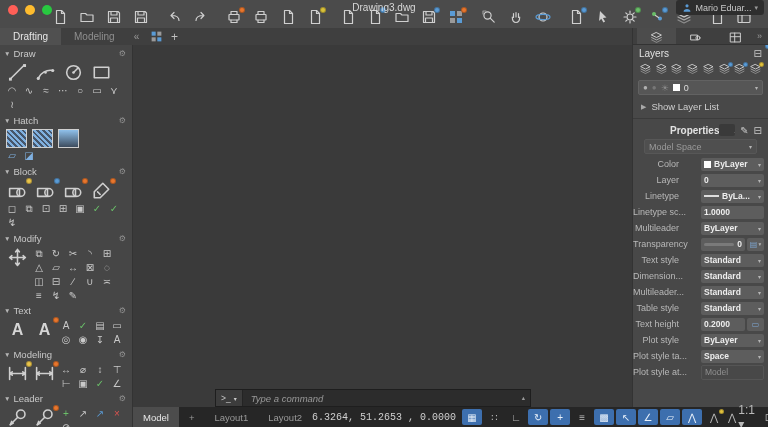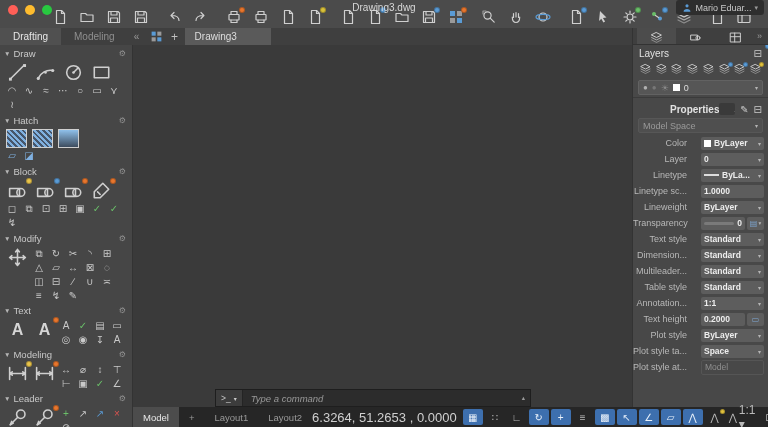--- a/index.html
+++ b/index.html
@@ -70,39 +70,39 @@
           display:flex;align-items:center;gap:4px;padding:0 4px;color:#dcdcdc;font-size:9px;}
   .layerrow .g{font-size:8px;}
   .sw{width:7px;height:7px;background:#fff;flex:0 0 auto;}
   .caret{margin-left:auto;font-size:6px;color:#b5b5b5;}
   .showlist{display:flex;align-items:center;gap:5px;padding:4px 8px;color:#cfcfcf;font-size:9.5px;}
   .showlist .tri2{font-size:7px;color:#a8a8a8;}
   .pdivider{border-top:1px solid #3b3b3b;margin:2px 0;}
   .seg{background:#3a3a3a;border-radius:2px;display:flex;font-size:8.5px;overflow:hidden;}
   .seg span{padding:1px 15px;color:#9a9a9a;}
   .seg .on{background:#6e6e6e;color:#efefef;}
-  .spacerow{margin:1px 5px 2px;background:#4f4f4f;border:1px solid #575757;height:13px;border-radius:2px;
+  .spacerow{margin:1px 11px 2px;background:#4f4f4f;border:1px solid #575757;height:13px;border-radius:2px;
             color:#9a9a9a;display:flex;align-items:center;justify-content:space-between;padding:0 4px;font-size:9px;}
   .prow{display:flex;align-items:center;height:16px;padding-right:4px;}
-  .plabel{width:68px;text-align:right;color:#b8b8b8;font-size:9px;padding-right:14px;box-sizing:border-box;
+  .plabel{width:68px;text-align:right;color:#b8b8b8;font-size:9px;padding-right:22px;box-sizing:border-box;
           white-space:nowrap;overflow:hidden;flex:0 0 auto;}
   .pctrl{flex:1;height:13px;background:#5d5d5d;border-radius:2px;display:flex;align-items:center;
          padding:0 3px;gap:3px;color:#ededed;font-size:8.5px;font-weight:bold;min-width:0;}
   .pctrl .val{white-space:nowrap;overflow:hidden;}
   .pctrl.disabled{background:transparent;border:1px solid #555;color:#8f8f8f;font-weight:normal;}
   .ltline{width:15px;border-top:2px solid #ddd;flex:0 0 auto;}
   .slider{flex:1;height:3px;background:#7a7a7a;border-radius:2px;}
   .miniico{width:17px;height:13px;background:#5d5d5d;border-radius:2px;margin-left:2px;display:flex;
            align-items:center;justify-content:center;gap:1px;color:#7fa8d4;font-size:8px;flex:0 0 auto;}
   
   .statusbar{position:absolute;left:133px;right:0;bottom:0;height:20px;background:#262626;display:flex;
              align-items:center;font-size:9.5px;color:#9a9a9a;}
   .ltab{padding:0 10px;height:100%;display:flex;align-items:center;}
   .ltab.active{background:#4c4c4c;color:#e8e8e8;}
-  .coords{margin-left:auto;color:#d0d0d0;font-size:13px;white-space:nowrap;}
+  .coords{margin-left:auto;color:#d0d0d0;font-size:10px;white-space:nowrap;font-family:Liberation Mono, monospace;}
   .toggles{display:flex;align-items:center;height:100%;margin:0 3px 0 5px;}
   .tog{min-width:16px;height:16px;margin:0 1px;display:flex;align-items:center;justify-content:center;
        font-size:10px;color:#b9b9b9;border-radius:2px;position:relative;padding:0 2px;}
   .tog.active{background:#3d6fae;color:#eaf2fb;}
   .tog .lbl{font-size:12px;margin-left:2px;}
   .tog .dot{width:5px;height:5px;top:0;right:0;}
 </style>
 </head>
 <body>
 
@@ -250,21 +250,20 @@
     <div class="wtab active">Drafting</div>
     <div class="wtab">Modeling</div>
     <div class="collapse">«</div>
     <span class="gridico"><svg viewBox="0 0 16 16" fill="none" stroke="#cfcfcf" stroke-width="1.2" stroke-linecap="round" stroke-linejoin="round" width="100%" height="100%">
           <rect x="2" y="2" width="5" height="5" fill="#5a9bd5" stroke="none"></rect>
           <rect x="9" y="2" width="5" height="5" fill="#9a9a9a" stroke="none"></rect>
           <rect x="2" y="9" width="5" height="5" fill="#9a9a9a" stroke="none"></rect>
           <rect x="9" y="9" width="5" height="5" fill="#5a9bd5" stroke="none"></rect>
         </svg></span>
     <div class="addtab">+</div>
-    <div class="filetab">Drawing3</div>
   </div>
 
   <div class="rtabs">
       <div class="rtab active">
         <span class="ticon"><svg viewBox="0 0 16 16" fill="none" stroke="#cfcfcf" stroke-width="1.2" stroke-linecap="round" stroke-linejoin="round" width="100%" height="100%">
             <path d="M8 2 14 5 8 8 2 5z"></path>
             <path d="M2 8l6 3 6-3" opacity="0.75"></path>
             <path d="M2 11l6 3 6-3" opacity="0.5"></path>
           </svg></span>
       </div>
@@ -524,20 +523,24 @@
           </svg><span class="dot" style="background: rgb(226, 194, 61);"></span></span>
       </div>
     <div class="layerrow">
       <span class="g" style="color:#b0b0b0;">●</span>
       <span class="g" style="color:#777;">●</span>
       <span class="g" style="color:#8a8a8a;font-size:9px;">☀</span>
       <span class="sw" style="background: rgb(255, 255, 255);"></span>
       <span>0</span>
       <span class="caret">▾</span>
     </div>
+    <div class="showlist">
+      <span class="tri2">▶</span>
+      <span>Show Layer List</span>
+    </div>
     <div class="pdivider"></div>
     <div class="ph">
       <span class="flex1" style="font-weight:bold;padding-left:31px;">Properties</span>
       <span class="seg">
         <span>All</span>
         <span class="on">My</span>
       </span>
       <span class="phico">✎</span>
       <span class="phico">⊟</span>
     </div>
@@ -569,21 +572,21 @@
             <span class="caret">▾</span>
           </div>
         </div>
         <div class="prow">
           <span class="plabel">Linetype sc...</span>
           <div class="pctrl">
             <span class="val">1.0000</span>
           </div>
         </div>
         <div class="prow">
-          <span class="plabel">Lineweight</span>
+          <span class="plabel">Multileader</span>
           <div class="pctrl">
             <span class="val">ByLayer</span>
             <span class="caret">▾</span>
           </div>
         </div>
         <div class="prow">
           <span class="plabel">Transparency</span>
           <div class="pctrl">
             <span class="slider"></span>
             <span class="val">0</span>
@@ -608,27 +611,20 @@
           <span class="plabel">Multileader...</span>
           <div class="pctrl">
             <span class="val">Standard</span>
             <span class="caret">▾</span>
           </div>
         </div>
         <div class="prow">
           <span class="plabel">Table style</span>
           <div class="pctrl">
             <span class="val">Standard</span>
-            <span class="caret">▾</span>
-          </div>
-        </div>
-        <div class="prow">
-          <span class="plabel">Annotation...</span>
-          <div class="pctrl">
-            <span class="val">1:1</span>
             <span class="caret">▾</span>
           </div>
         </div>
         <div class="prow">
           <span class="plabel">Text height</span>
           <div class="pctrl">
             <span class="val">0.2000</span>
           </div>
           <span class="miniico">▭<span class="dot" style="background: rgb(90, 155, 213);"></span></span>
         </div>

